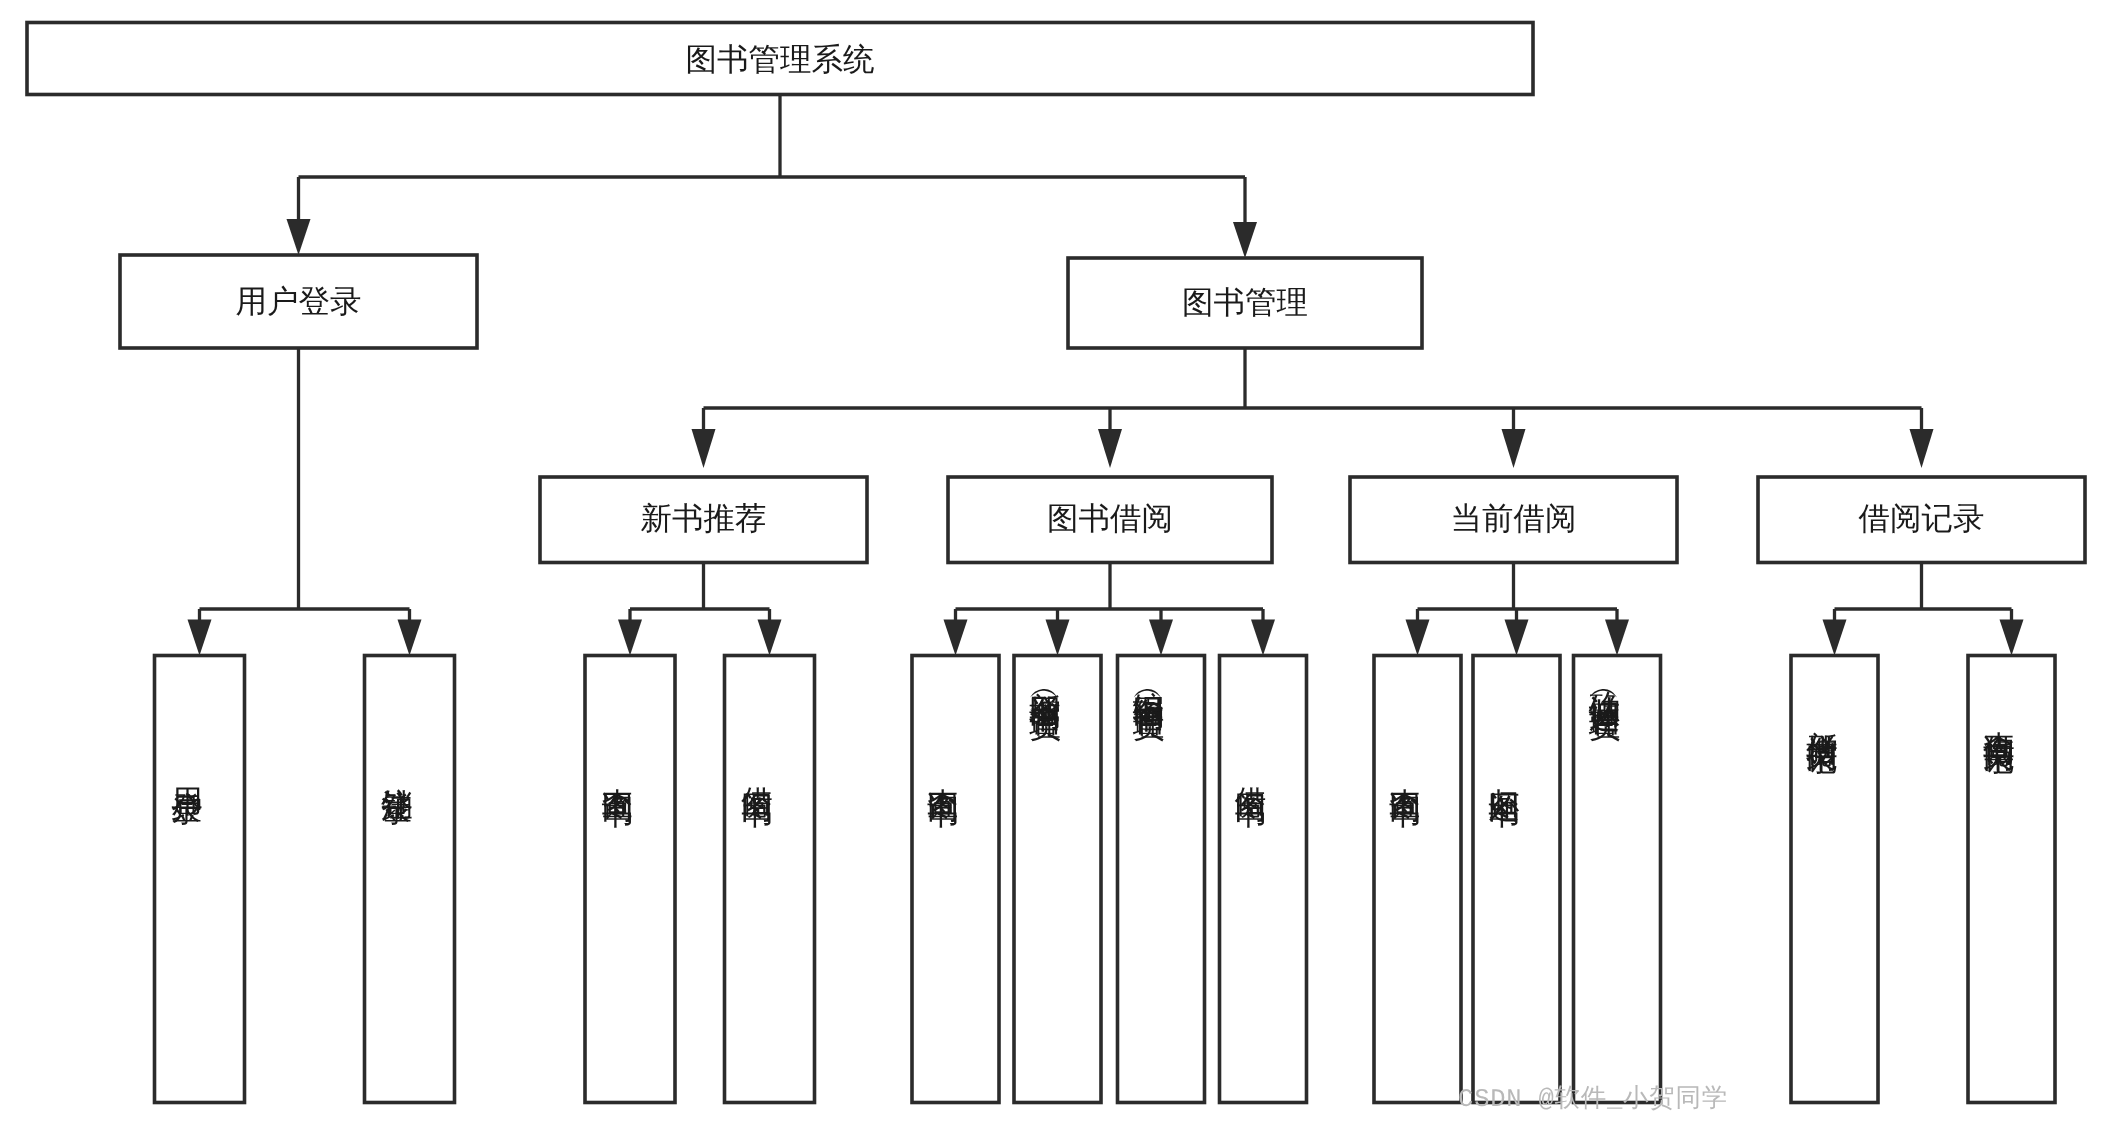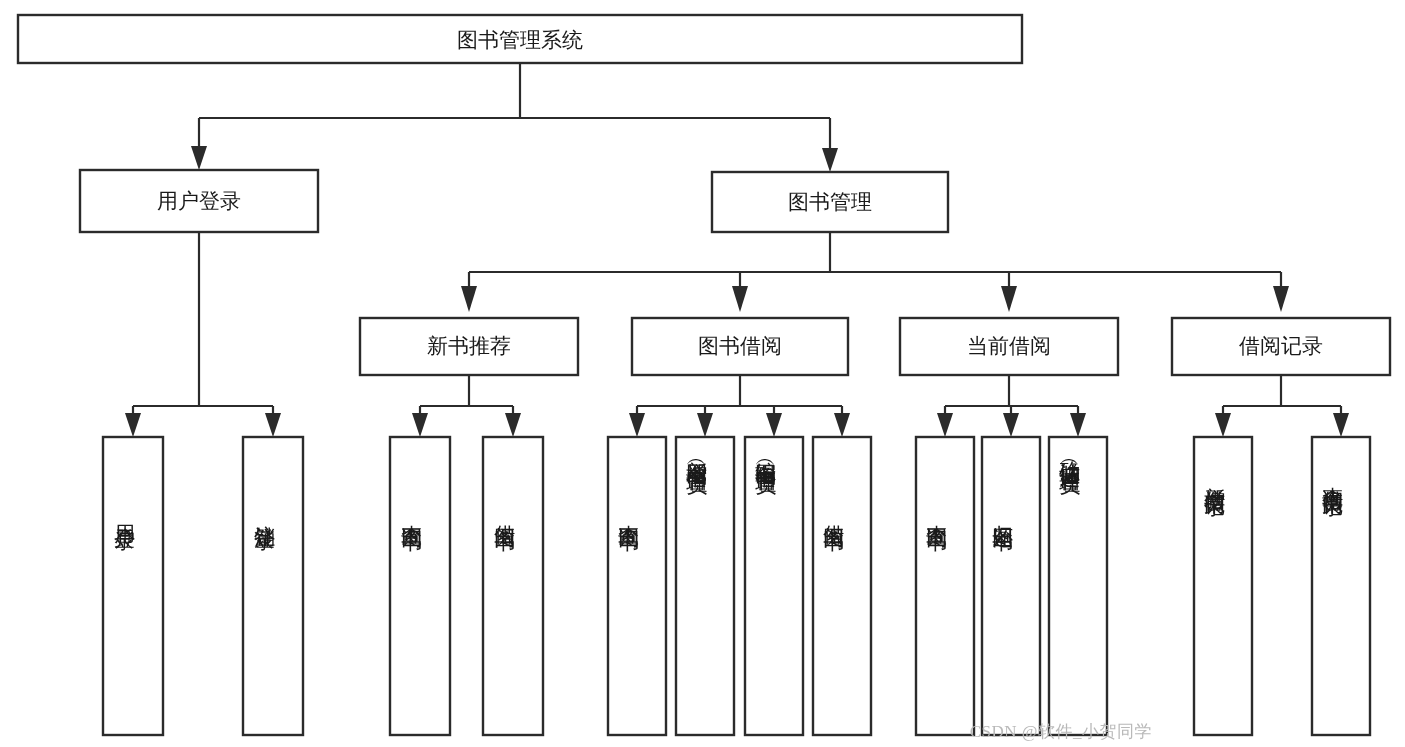--- a/index.html
+++ b/index.html
@@ -59,21 +59,21 @@
     color: #1a1a1a;
     letter-spacing: 2px;
     white-space: nowrap;
     text-align: left;
     pointer-events: none;
   }
   .watermark {
     position: absolute;
     right: 8px;
     bottom: 4px;
-    font-family: Liberation Serif, serif;
+    font-family: Liberation Mono, monospace;
     font-size: 17px;
     color: #b9b9b9;
     letter-spacing: 0.5px;
     white-space: nowrap;
   }
 </style>
 </head>
 <body>
 
 <div id="diagram-root">

